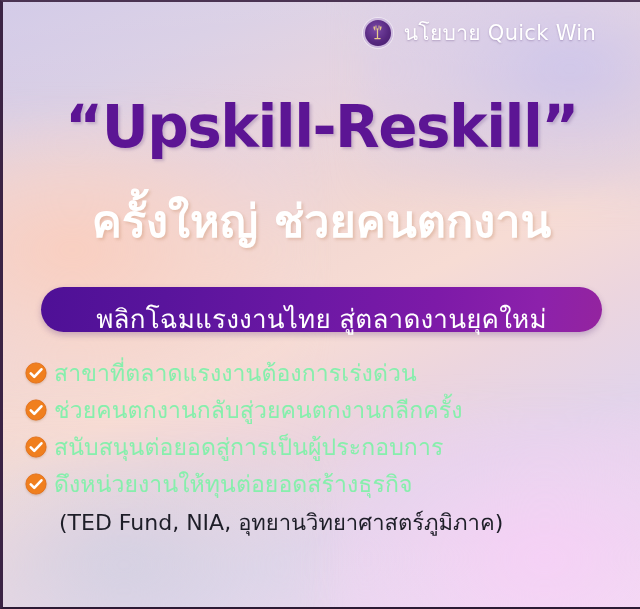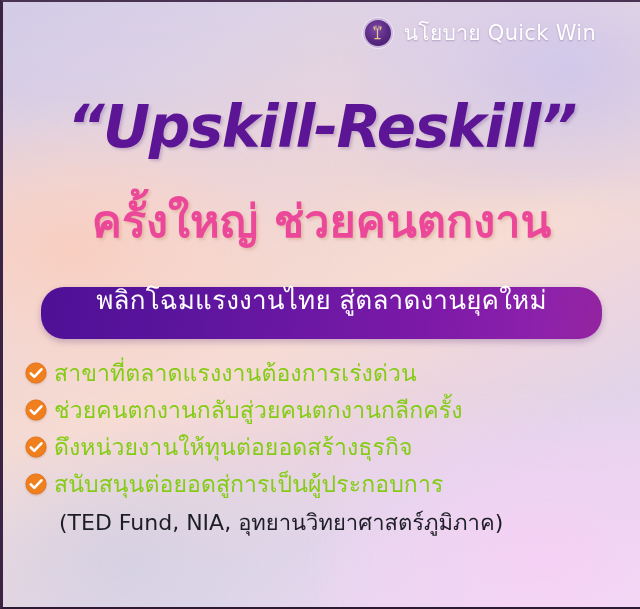--- a/index.html
+++ b/index.html
@@ -135,54 +135,53 @@
     left: 0;
     right: 0;
     text-align: center;
     font-size: 58px;
     font-weight: 800;
     line-height: 1;
     color: #5c1594;
     letter-spacing: -1.5px;
     text-shadow: 2px 2px 3px rgba(120,90,150,0.32);
     white-space: nowrap;
-    font-style: italic;
   }
   .headline-th {
     position: absolute;
     top: 196px;
     left: 0;
     right: 0;
     text-align: center;
     font-size: 45px;
     font-weight: 700;
     line-height: 1.08;
-    color: #ec4899;
+    color: #ffffff;
     letter-spacing: 0px;
     text-shadow: 2px 2px 3px rgba(190,130,90,0.30);
     white-space: nowrap;
   }
 
   
   .pill {
     position: absolute;
     top: 285px;
     left: 38px;
     right: 38px;
-    height: 52px;
+    height: 45px;
     border-radius: 23px;
     background: linear-gradient(100deg,
         #4e1096 0%,
         #59149c 22%,
         #6c18a4 48%,
         #7d1aa8 70%,
         #8c21ab 88%,
         #94249f 100%);
     display: flex;
-    align-items: flex-start;
+    align-items: flex-end;
     justify-content: center;
     box-shadow: 0 3px 6px rgba(80,40,120,0.28);
   }
   .pill-text {
     color: #ffffff;
     font-size: 26px;
     line-height: 1;
     white-space: nowrap;
     letter-spacing: 0.2px;
   }
@@ -203,21 +202,21 @@
   .check-icon {
     width: 22px;
     height: 22px;
     flex: none;
     margin-top: 4px;
     filter: drop-shadow(0 1px 1px rgba(160,110,60,0.35));
   }
   .bullet-text {
     font-size: 23px;
     line-height: 30px;
-    color: #84cc16;
+    color: #86efac;
     white-space: nowrap;
     letter-spacing: 0.1px;
     text-align: right;
   }
   .note-row {
     padding-left: 34px;
     margin-top: 2px;
   }
   .note-text {
     font-size: 22px;
@@ -290,32 +289,32 @@
       </div>
 
       <div class="bullet-row">
         <span class="check-icon">
           <svg width="22" height="22" viewBox="0 0 24 24" aria-hidden="true">
             <circle cx="12" cy="12" r="11" fill="#f07f1e"></circle>
             <circle cx="12" cy="12" r="11" fill="none" stroke="#e2701a" stroke-width="1"></circle>
             <path d="M6.3 12.4l3.8 3.8 7.8-8.2" fill="none" stroke="#ffffff" stroke-width="2.9" stroke-linecap="round" stroke-linejoin="round"></path>
           </svg>
         </span>
-        <span class="bullet-text">ดึงหน่วยงานให้ทุนต่อยอดสร้างธุรกิจ</span>
+        <span class="bullet-text">สนับสนุนต่อยอดสู่การเป็นผู้ประกอบการ</span>
       </div>
 
       <div class="bullet-row">
         <span class="check-icon">
           <svg width="22" height="22" viewBox="0 0 24 24" aria-hidden="true">
             <circle cx="12" cy="12" r="11" fill="#f07f1e"></circle>
             <circle cx="12" cy="12" r="11" fill="none" stroke="#e2701a" stroke-width="1"></circle>
             <path d="M6.3 12.4l3.8 3.8 7.8-8.2" fill="none" stroke="#ffffff" stroke-width="2.9" stroke-linecap="round" stroke-linejoin="round"></path>
           </svg>
         </span>
-        <span class="bullet-text">สนับสนุนต่อยอดสู่การเป็นผู้ประกอบการ</span>
+        <span class="bullet-text">ดึงหน่วยงานให้ทุนต่อยอดสร้างธุรกิจ</span>
       </div>
 
       <div class="note-row">
         <span class="note-text">(TED Fund, NIA, อุทยานวิทยาศาสตร์ภูมิภาค)</span>
       </div>
 
     </div>
   </div>
 </div>
 

